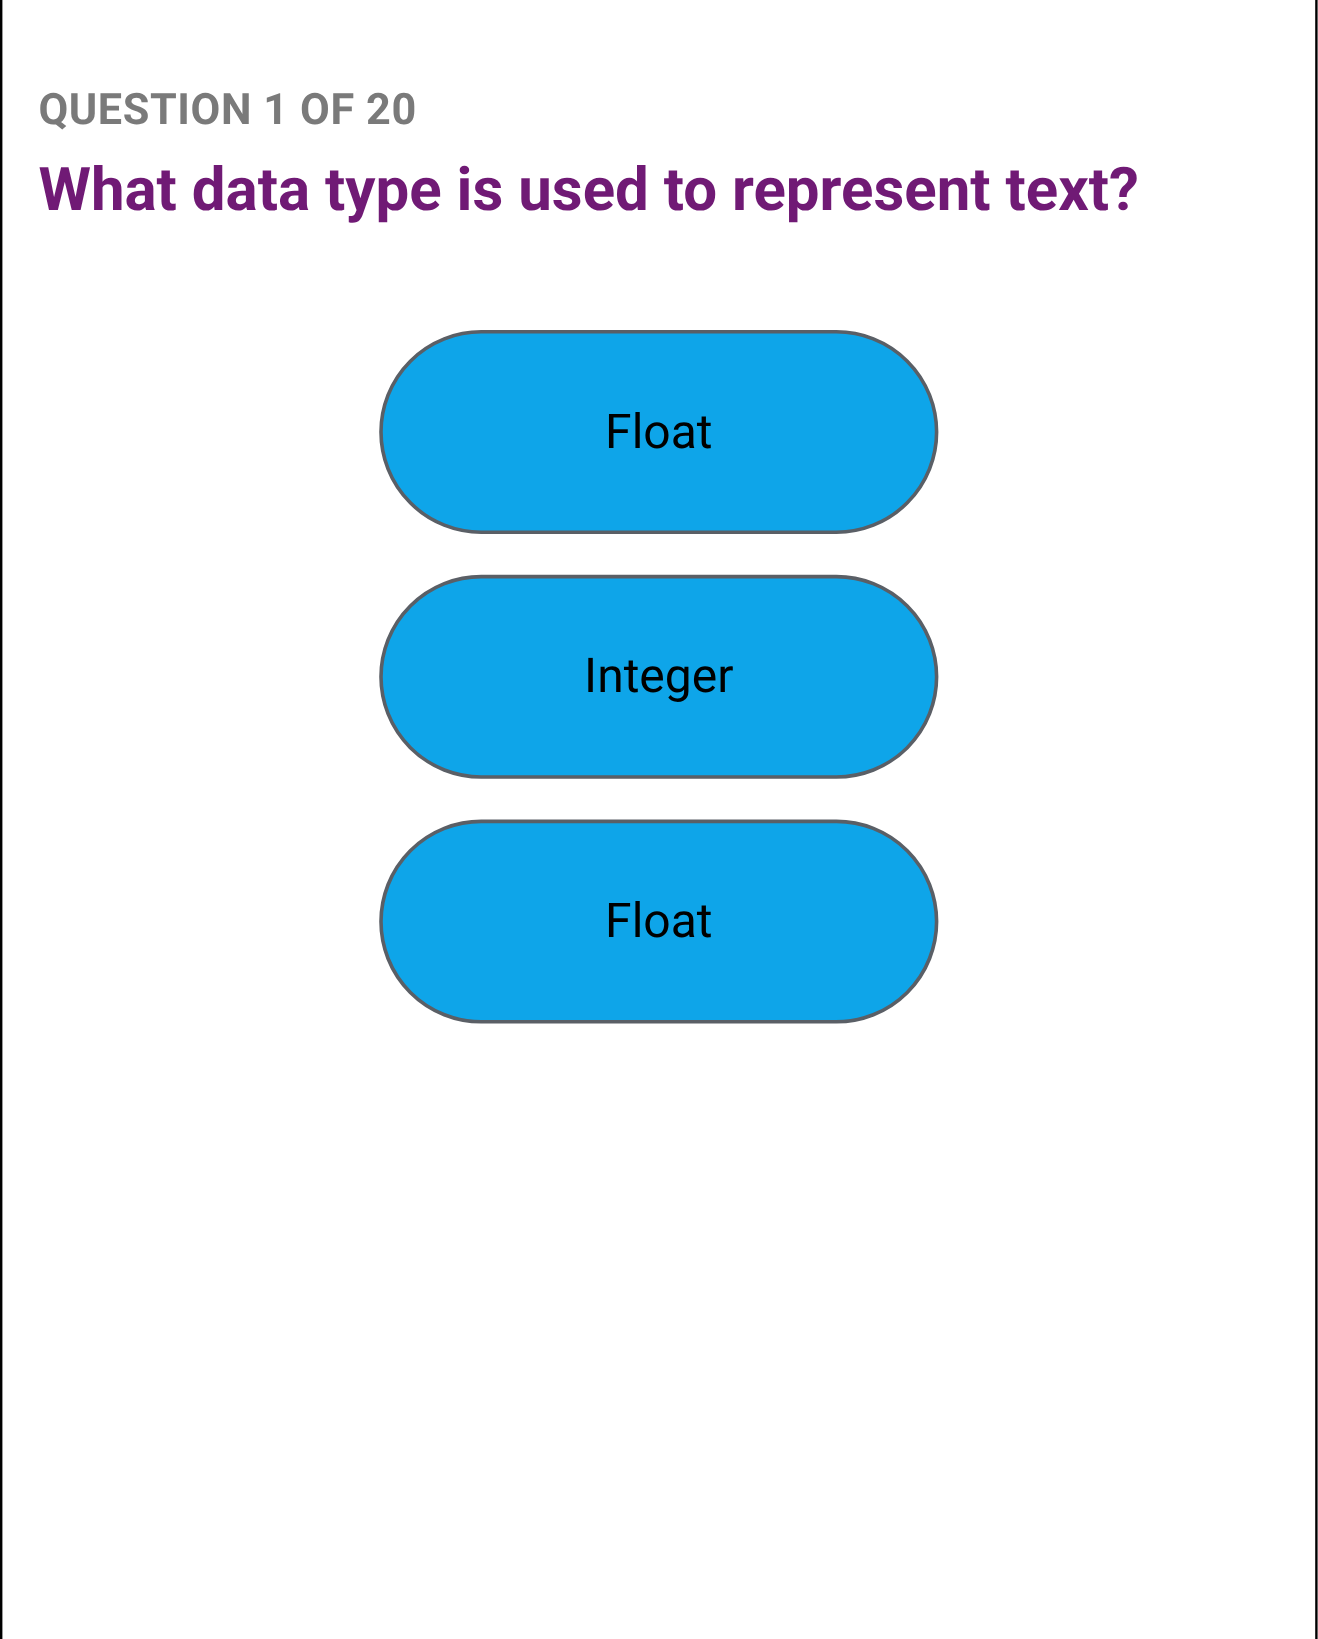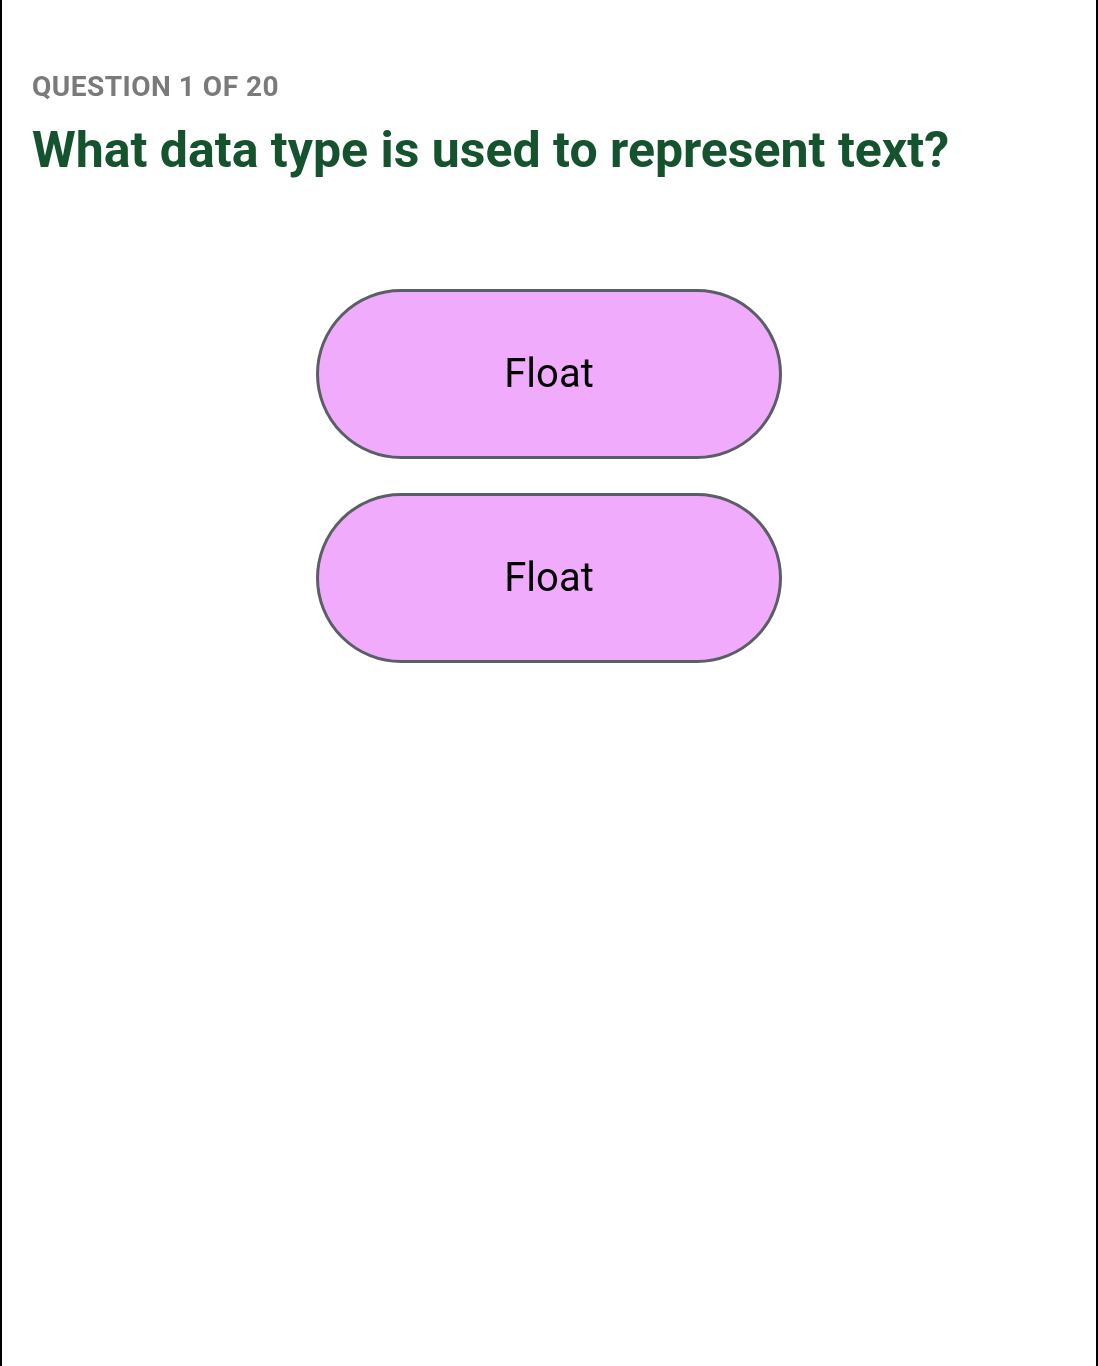--- a/index.html
+++ b/index.html
@@ -12,44 +12,44 @@
       background: #ffffff;
       width: 1098px;
       height: 1366px;
       border: 2px solid #000;
       border-top: none;
       border-bottom: none;
       padding: 70px 30px 0 30px;
     }
     .question-counter {
       color: #7a7a7a;
-      font-size: 28px;
+      font-size: 36px;
       font-weight: 700;
       letter-spacing: 0.5px;
       margin-bottom: 14px;
     }
     .question-text {
-      color: #14532d;
+      color: #701a75;
       font-size: 50px;
       font-weight: 700;
       line-height: 1.35;
-      margin-bottom: 104px;
+      margin-bottom: 81px;
     }
     .options-container {
       display: flex;
       flex-direction: column;
       align-items: center;
       gap: 34px;
     }
     .option-button {
       width: 466px;
       height: 170px;
       border: 3px solid #5a5f66;
       border-radius: 100px;
-      background: #f0abfc;
+      background: #0ea5e9;
       font-size: 40px;
       font-weight: 400;
       color: #000;
       cursor: pointer;
       display: flex;
       align-items: center;
       justify-content: center;
       font-family: inherit;
     }
   </style>
@@ -57,15 +57,18 @@
 <body>
 
 <div class="question-counter">QUESTION 1 OF 20</div>
 <div class="question-text">What data type is used to represent text?</div>
 
 <div class="options-container">
   <button class="option-button">
     <span>Float</span>
   </button>
   <button class="option-button">
+    <span>Integer</span>
+  </button>
+  <button class="option-button">
     <span>Float</span>
   </button>
 </div>
 
 </body></html>

